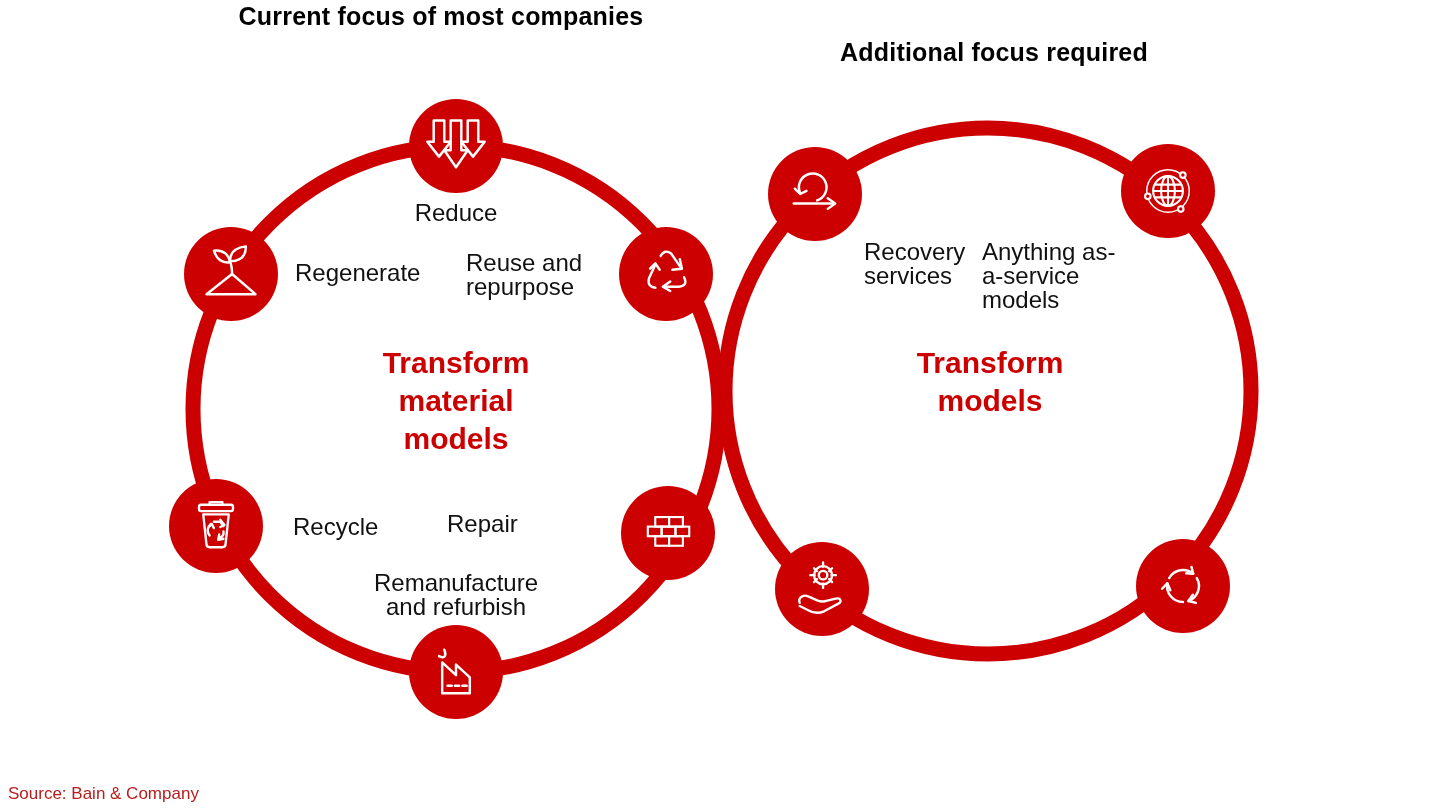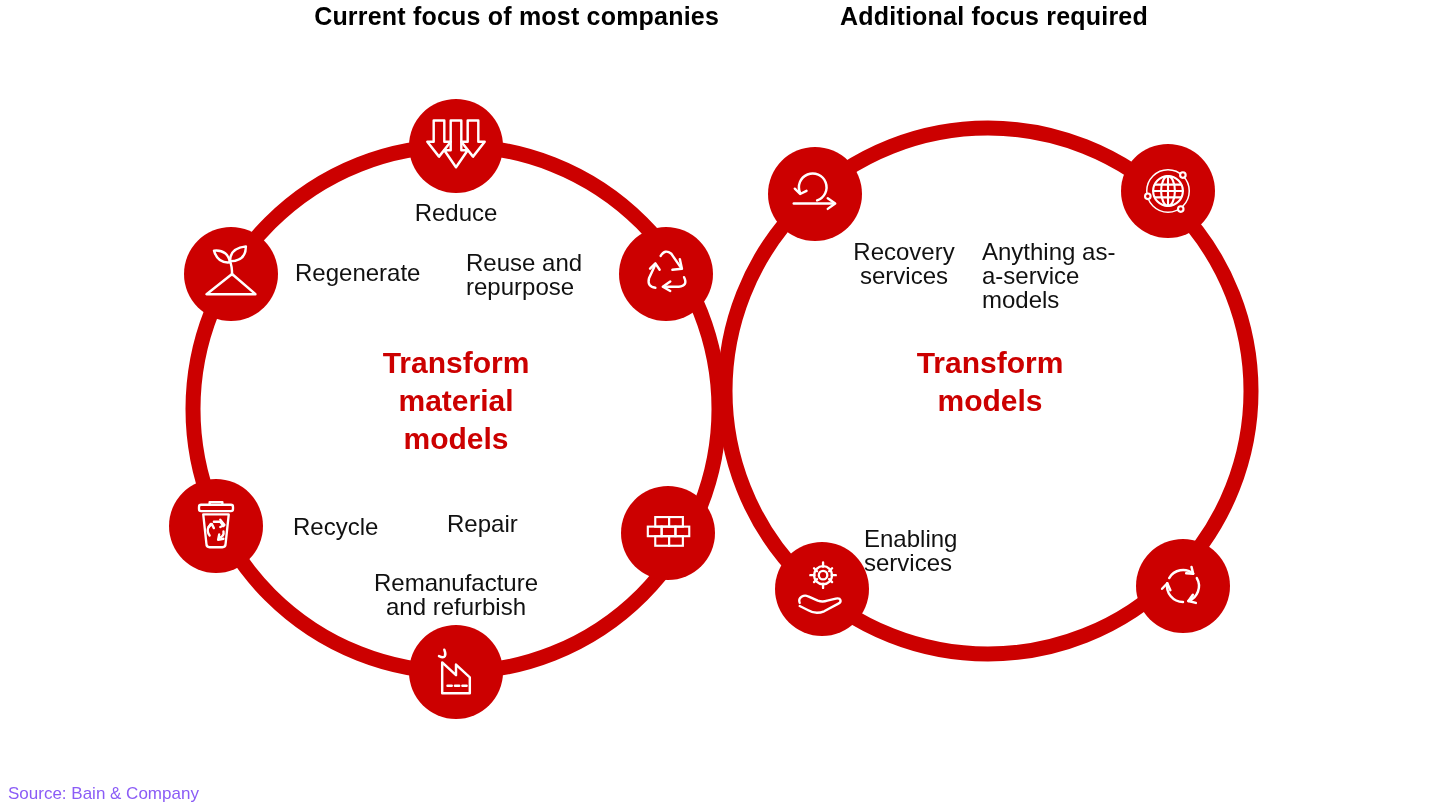--- a/index.html
+++ b/index.html
@@ -21,30 +21,30 @@
   .label {
     position:absolute; font-size:24px; line-height:24px; color:var(--text);
   }
   .label.right { }
   .label.center { text-align:center; }
   .center-text {
     position:absolute; top:344px; width:250px; text-align:center;
     color:var(--red); font-weight:bold; font-size:30px; line-height:38px;
   }
   .source {
-    position:absolute; left:8px; top:784px; font-size:17px; color:#8b5cf6;
+    position:absolute; left:8px; top:784px; font-size:17px; color:#b91c1c;
   }
 </style>
 </head>
 <body>
 
 <div class="canvas">
 
-  <div class="title" style="left:219px;text-align:right;">Current focus of most companies</div>
-  <div class="title" style="left:744px;">Additional focus required</div>
+  <div class="title" style="left:191px;">Current focus of most companies</div>
+  <div class="title" style="left:744px;margin-top:36px;">Additional focus required</div>
 
   <svg class="rings" viewBox="0 0 1440 810">
     <circle cx="456" cy="409" r="263" fill="none" stroke="var(--red)" stroke-width="15"></circle>
     <circle cx="988" cy="391" r="263" fill="none" stroke="var(--red)" stroke-width="15"></circle>
   </svg>
 
   <div class="node" style="left:409px;top:99px;">
     <svg viewBox="0 0 64 64" fill="none" stroke="#fff" stroke-width="2.3" stroke-linejoin="round">
       <path d="M11 8h10v20h6L16 42 5 28h6z"></path>
       <path d="M27 8h10v28h6L32 52 21 36h6z"></path>
@@ -147,23 +147,22 @@
     </svg>
   </div>
 
   <div class="label center" style="left:356px;top:201px;width:200px;">Reduce</div>
   <div class="label" style="left:295px;top:261px;width:160px;">Regenerate</div>
   <div class="label right" style="left:466px;top:251px;width:140px;">Reuse and repurpose</div>
   <div class="label" style="left:293px;top:515px;width:160px;">Recycle</div>
   <div class="label right" style="left:447px;top:512px;width:140px;">Repair</div>
   <div class="label center" style="left:371px;top:571px;width:170px;">Remanufacture and refurbish</div>
 
-  <div class="label" style="left:844px;top:240px;width:120px;text-align:center;">Recovery services</div>
+  <div class="label" style="left:864px;top:240px;width:120px;">Recovery services</div>
   <div class="label right" style="left:982px;top:240px;width:140px;">Anything as-a-service models</div>
-  <div class="label" style="left:864px;top:527px;width:120px;">Enabling services</div>
 
   <div class="center-text" style="left:331px;">
     <div>Transform</div>
     <div>material</div>
     <div>models</div>
   </div>
   <div class="center-text" style="left:865px;">
     <div>Transform</div>
     <div>models</div>
   </div>

